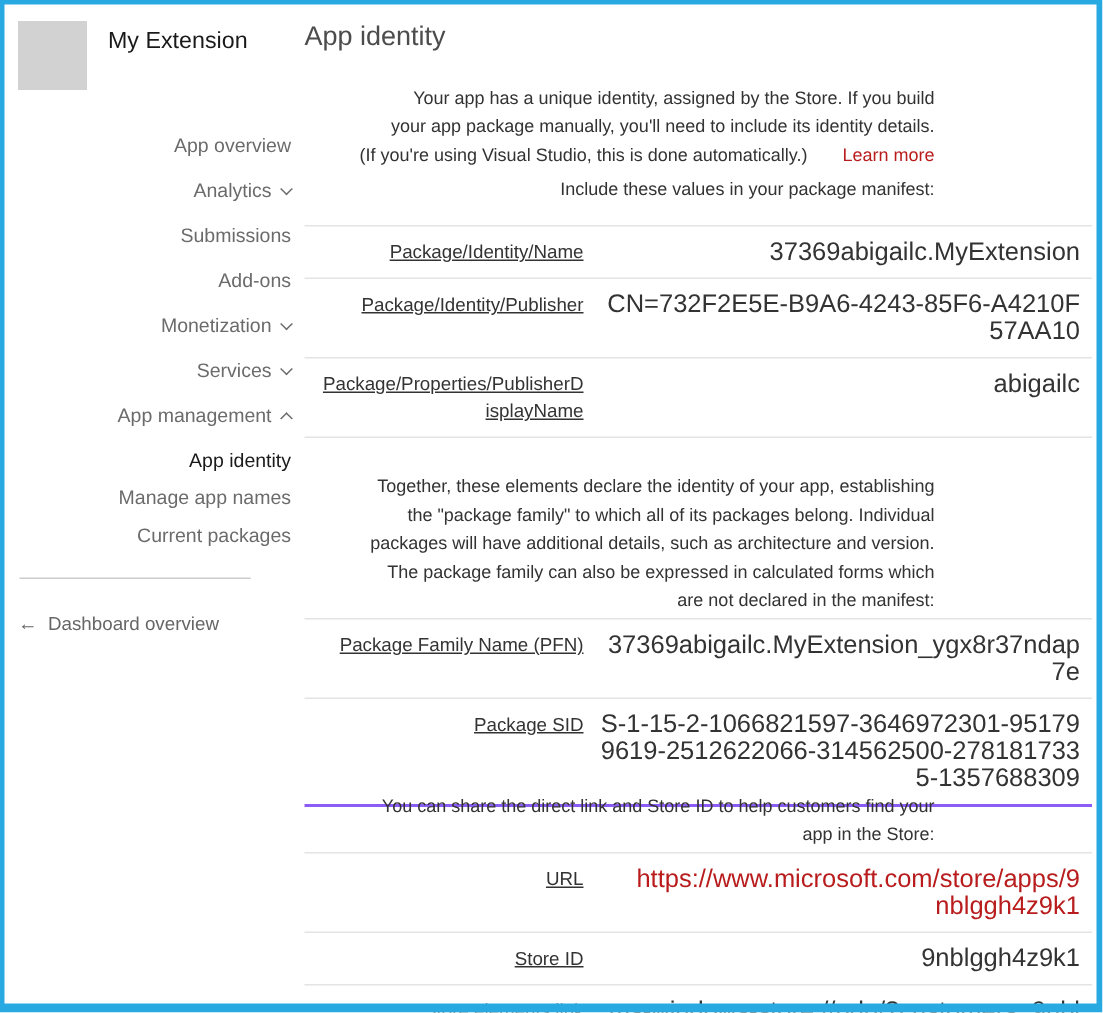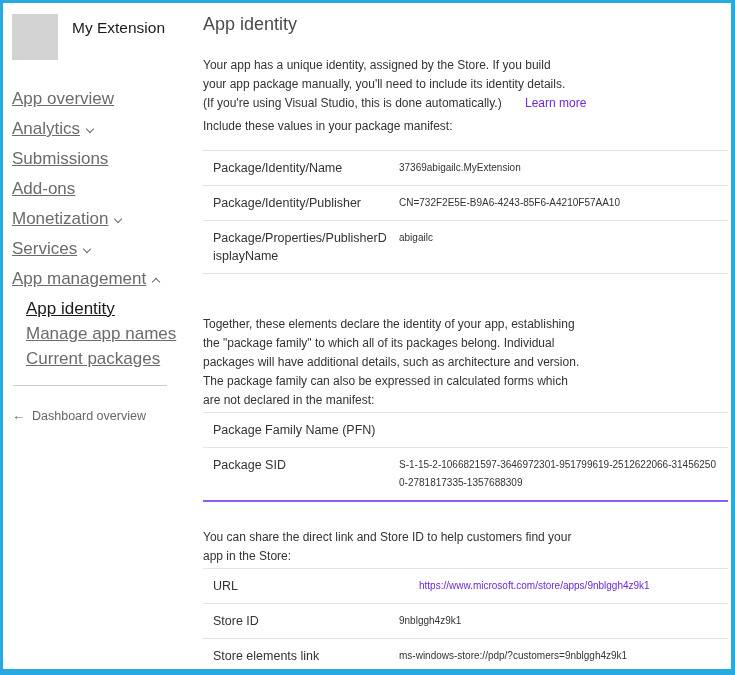--- a/index.html
+++ b/index.html
@@ -1,55 +1,55 @@
 <!DOCTYPE html>
 <html><head>
 <meta charset="utf-8">
 <style>
   * { margin:0; padding:0; box-sizing:border-box; }
   body { font-family:"Liberation Sans", sans-serif; background:#fff; }
   .page {
     position:relative; width:735px; height:675px; background:#ffffff;
-    overflow:hidden; color:#333;
+    overflow:hidden; color:#333;text-align:right;
   }
   .frame {
     position:absolute; inset:0; pointer-events:none; z-index:10;
     border-style:solid; border-color:#29a9e1; border-width:3px 4px 6px 3px;
   }
   
   .logo { position:absolute; left:12px; top:14px; width:46px; height:46px; background:#d2d2d2; }
   .app-name { position:absolute; left:72px; top:19px; font-size:15.5px; color:#1a1a1a; }
   .nav { position:absolute; left:12px; top:89px; width:182px; }
-  .nav-item { font-size:17px; color:#6b6b6b; height:17px; margin-bottom:13px; cursor:pointer; white-space:nowrap;text-decoration:underline; }
+  .nav-item { font-size:13px; color:#6b6b6b; height:17px; margin-bottom:13px; cursor:pointer; white-space:nowrap; }
   .nav-item.sub { padding-left:14px; margin-bottom:8px; }
   .nav-item.active { color:#1a1a1a; }
   .chev { display:inline-block; width:6px; height:6px;
           border-right:1.4px solid #6b6b6b; border-bottom:1.4px solid #6b6b6b; margin-left:7px; }
   .chev.down { transform:rotate(45deg); vertical-align:2px; }
   .chev.up   { transform:rotate(-135deg); vertical-align:-1px; }
   .side-divider { position:absolute; left:13px; top:385px; width:154px; height:1px; background:#cccccc; }
   .back-link { position:absolute; left:12px; top:408px; font-size:12.5px; color:#666; cursor:pointer; }
   .arrow-left::before { content:"\2190"; margin-right:7px; font-size:13px; }
   
   .main { position:absolute; left:203px; top:0; width:525px; height:675px; }
   .main h1 { position:absolute; top:14px; left:0; font-size:18px; font-weight:400; color:#4c4c4c; }
   .para { position:absolute; left:0; font-size:12px; line-height:19px; color:#333; white-space:pre-line; width:420px; }
   .p-intro { top:56px; }
   .p-heading { top:117px; }
   .p-family { top:315px; }
   .p-calc { top:372px; }
   .p-share { top:528px; }
-  a.link { color:#6d28d9; text-decoration:none; cursor:pointer;margin-left:20px; }
+  a.link { color:#b91c1c; text-decoration:none; cursor:pointer;margin-left:20px; }
   .dtable { position:absolute; left:0; width:525px; }
   .t-manifest { top:150px; border-bottom:1px solid #e4e4e4; }
   .t-family  { top:412px; border-bottom:2px solid #8b5cf6; }
   .t-store   { top:568px; }
   .trow { display:flex; border-top:1px solid #e4e4e4; padding:8px 8px 8px 10px; }
-  .t-label { width:186px; font-size:12.5px; line-height:18px; color:#333; word-break:break-all; padding-right:10px; }
-  .t-value { flex:1; font-size:10px; line-height:18px; color:#333; word-break:break-all; }
+  .t-label { width:186px; font-size:12.5px; line-height:18px; color:#333; word-break:break-all; padding-right:10px;text-decoration:underline; }
+  .t-value { flex:1; font-size:17px; line-height:18px; color:#333; word-break:break-all; }
 </style>
 </head>
 <body>
 
 <div class="page">
   <div class="frame"></div>
 
   <div class="logo"></div>
   <div class="app-name">My Extension</div>
 
@@ -95,20 +95,21 @@
 
     <p class="para p-family">Together, these elements declare the identity of your app, establishing
 the "package family" to which all of its packages belong. Individual
 packages will have additional details, such as architecture and version.</p>
     <p class="para p-calc">The package family can also be expressed in calculated forms which
 are not declared in the manifest:</p>
 
     <div class="dtable t-family">
       <div class="trow">
         <div class="t-label">Package Family Name (PFN)</div>
+        <div class="t-value">37369abigailc.MyExtension_ygx8r37ndap7e</div>
       </div>
       <div class="trow">
         <div class="t-label">Package SID</div>
         <div class="t-value">S-1-15-2-1066821597-3646972301-951799619-2512622066-314562500-2781817335-1357688309</div>
       </div>
     </div>
 
     <p class="para p-share">You can share the direct link and Store ID to help customers find your
 app in the Store:</p>
 

